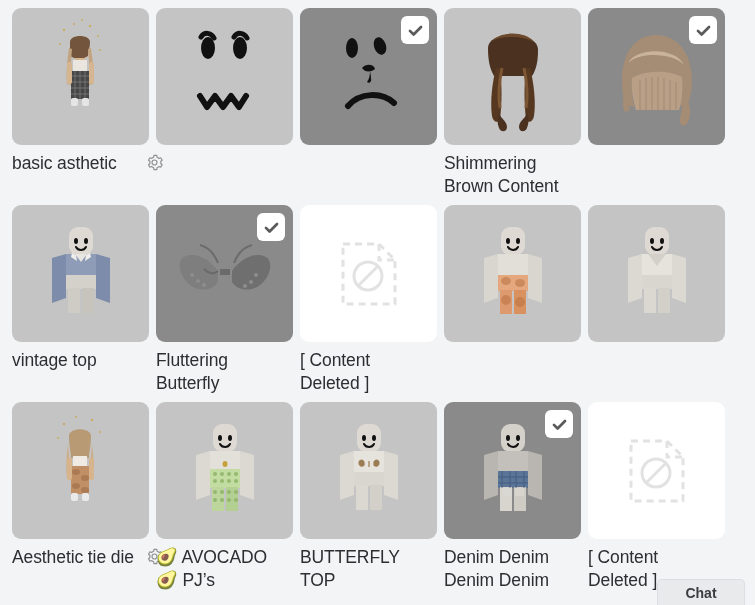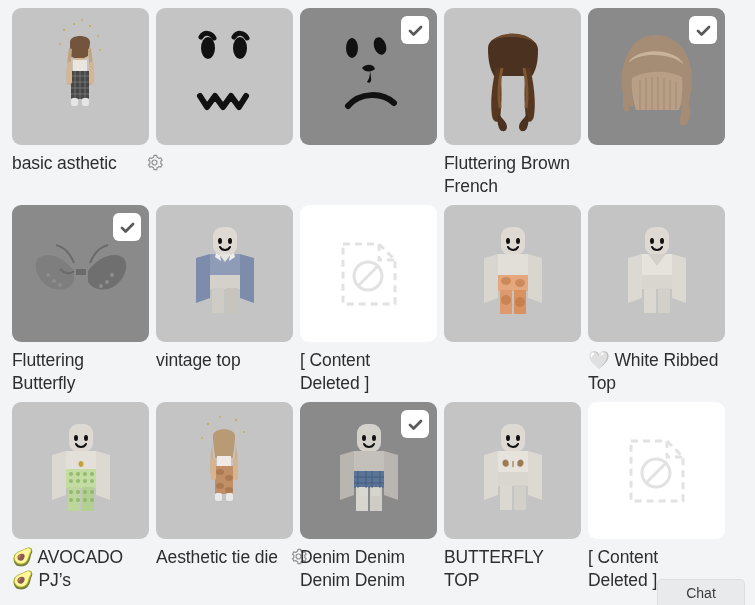--- a/index.html
+++ b/index.html
@@ -61,21 +61,21 @@
   #chat-button {
     position: absolute;
     right: 10px; bottom: 0;
     width: 88px; height: 26px;
     background: #e8eaec;
     border: 1px solid #dcdfe1;
     border-bottom: none;
     border-radius: 5px 5px 0 0;
     color: #3a3d3f;
     font-size: 14px;
-    display: flex; align-items: center; justify-content: center;
+    display: flex; align-items: center; justify-content: center; font-weight: bold;
   }
 </style>
 </head>
 <body>
 
 <div id="grid">
     <div class="cell">
       <div class="thumb">
         <div class="art"><svg viewBox="0 0 137 137">
     <g opacity=".9">
@@ -143,66 +143,40 @@
     <path d="M44 40c0-18 50-18 50 2 0 12-2 20-6 26H50c-4-7-6-15-6-28z" fill="#4a3120"></path>
     <path d="M48 33c8-10 34-10 42 1-10-6-32-7-42-1z" fill="#6d4a2d"></path>
     <path d="M52 60c-4 16-6 34-4 48 1 6 6 8 8 3 2-16 2-34 0-51z" fill="#55381f"></path>
     <path d="M86 60c4 16 6 34 4 48-1 6-6 8-8 3-2-16-2-34 0-51z" fill="#55381f"></path>
     <path d="M58 60c-3 14-4 28-2 40" stroke="#7d5634" stroke-width="3" fill="none"></path>
     <path d="M80 60c3 14 4 28 2 40" stroke="#7d5634" stroke-width="3" fill="none"></path>
     <path d="M55 105c2 6 8 8 8 14 0 5-6 6-8 1-2-5-2-10 0-15z" fill="#4a3120"></path>
     <path d="M83 105c-2 6-8 8-8 14 0 5 6 6 8 1 2-5 2-10 0-15z" fill="#4a3120"></path>
   </svg></div>
       </div>
-      <div class="label">Fluttering Brown French</div>
+      <div class="label">Shimmering Brown Content</div>
     </div>
     <div class="cell">
       <div class="thumb selected">
         <div class="art"><svg viewBox="0 0 137 137">
     <path d="M34 72c0-28 14-45 34-45s36 17 36 45c0 10-2 18-4 24l-10 3c2-10 3-20 2-29-14-6-34-6-48 2-1 9-0 18 2 27l-9-2c-2-7-3-15-3-25z" fill="#a58c75"></path>
     <path d="M40 55c8-16 48-16 56 2-10-12-44-14-56-2z" fill="#c9b49b"></path>
     <path d="M44 70c14-8 36-8 50-1 1 12 0 24-3 33H48c-3-9-5-20-4-32z" fill="#b89f86"></path>
     <g stroke="#9c836c" stroke-width="1.1" opacity=".7">
       <path d="M52 72v30M58 70v32M64 69v33M70 69v33M76 70v32M82 72v30M88 74v27"></path>
     </g>
     <path d="M96 84c6 10 8 22 4 30-3 6-9 4-8-3 2-9 3-19 4-27z" fill="#a58c75"></path>
     <path d="M38 80c-4 10-4 18-1 24l5-2c-3-7-4-14-4-22z" fill="#a58c75"></path>
   </svg></div>
         <div class="check">
           <svg viewBox="0 0 24 24" aria-hidden="true">
             <path d="M5 12.5l4.6 4.6L19 7.5" fill="none" stroke="#5a5a5a" stroke-width="3.4" stroke-linecap="round" stroke-linejoin="round"></path>
           </svg>
         </div>
       </div>
-    </div>
-    <div class="cell">
-      <div class="thumb selected">
-        <div class="art"><svg viewBox="0 0 137 137">
-    <path d="M62 66c-8-12-24-20-34-14-8 5-4 20 6 28 9 7 22 6 28-3z" fill="#7e7e7e"></path>
-    <path d="M76 66c8-12 24-20 34-14 8 5 4 20-6 28-9 7-22 6-28-3z" fill="#6f6f6f"></path>
-    <path d="M62 66c-4 4-10 2-14-2" stroke="#6a6a6a" stroke-width="2" fill="none"></path>
-    <path d="M64 64h10v6H64z" fill="#6a6a6a"></path>
-    <path d="M62 58c-4-10-10-16-18-18" stroke="#6b6b6b" stroke-width="2" fill="none"></path>
-    <path d="M78 58c4-10 10-16 18-18" stroke="#6b6b6b" stroke-width="2" fill="none"></path>
-    <g fill="#8d8d8d">
-      <circle cx="36" cy="70" r="2"></circle>
-              <circle cx="42" cy="76" r="2"></circle>
-              <circle cx="48" cy="80" r="2"></circle>
-      <circle cx="100" cy="70" r="2"></circle>
-              <circle cx="95" cy="77" r="2"></circle>
-              <circle cx="89" cy="81" r="2"></circle>
-    </g>
-  </svg></div>
-        <div class="check">
-          <svg viewBox="0 0 24 24" aria-hidden="true">
-            <path d="M5 12.5l4.6 4.6L19 7.5" fill="none" stroke="#5a5a5a" stroke-width="3.4" stroke-linecap="round" stroke-linejoin="round"></path>
-          </svg>
-        </div>
-      </div>
-      <div class="label">Fluttering Butterfly</div>
     </div>
     <div class="cell">
       <div class="thumb">
         <div class="art"><svg viewBox="0 0 137 137">
     <g>
       <rect x="57" y="22" width="24" height="28" rx="9" fill="#dedad3"></rect>
       <ellipse cx="64" cy="36" rx="2" ry="3" fill="#111"></ellipse>
       <ellipse cx="74" cy="36" rx="2" ry="3" fill="#111"></ellipse>
       <path d="M64 42c2 4 8 4 10 0" stroke="#111" stroke-width="2" fill="none" stroke-linecap="round"></path>
       <path d="M40 53l14-4v44l-14 5z" fill="#7d8cab"></path>
@@ -211,20 +185,46 @@
       <path d="M63 49l6 8 6-8z" fill="#e8e6e1"></path>
       <path d="M60 48l4 2 1 6-6-4z" fill="#f0eeea"></path>
       <path d="M78 48l-4 2-1 6 6-4z" fill="#f0eeea"></path>
       <rect x="54" y="70" width="30" height="14" fill="#d4d1cb"></rect>
       <rect x="56" y="83" width="12" height="25" fill="#cfccc6"></rect>
       <rect x="70" y="83" width="12" height="25" fill="#c7c4be"></rect>
     </g>
   </svg></div>
       </div>
       <div class="label">vintage top</div>
+    </div>
+    <div class="cell">
+      <div class="thumb selected">
+        <div class="art"><svg viewBox="0 0 137 137">
+    <path d="M62 66c-8-12-24-20-34-14-8 5-4 20 6 28 9 7 22 6 28-3z" fill="#7e7e7e"></path>
+    <path d="M76 66c8-12 24-20 34-14 8 5 4 20-6 28-9 7-22 6-28-3z" fill="#6f6f6f"></path>
+    <path d="M62 66c-4 4-10 2-14-2" stroke="#6a6a6a" stroke-width="2" fill="none"></path>
+    <path d="M64 64h10v6H64z" fill="#6a6a6a"></path>
+    <path d="M62 58c-4-10-10-16-18-18" stroke="#6b6b6b" stroke-width="2" fill="none"></path>
+    <path d="M78 58c4-10 10-16 18-18" stroke="#6b6b6b" stroke-width="2" fill="none"></path>
+    <g fill="#8d8d8d">
+      <circle cx="36" cy="70" r="2"></circle>
+              <circle cx="42" cy="76" r="2"></circle>
+              <circle cx="48" cy="80" r="2"></circle>
+      <circle cx="100" cy="70" r="2"></circle>
+              <circle cx="95" cy="77" r="2"></circle>
+              <circle cx="89" cy="81" r="2"></circle>
+    </g>
+  </svg></div>
+        <div class="check">
+          <svg viewBox="0 0 24 24" aria-hidden="true">
+            <path d="M5 12.5l4.6 4.6L19 7.5" fill="none" stroke="#5a5a5a" stroke-width="3.4" stroke-linecap="round" stroke-linejoin="round"></path>
+          </svg>
+        </div>
+      </div>
+      <div class="label">Fluttering Butterfly</div>
     </div>
     <div class="cell">
       <div class="thumb deleted">
         <div class="delicon">
           <svg viewBox="0 0 58 66">
     <path d="M3 3h36l16 16v44H3z" fill="none" stroke="#e2e2e2" stroke-width="3" stroke-dasharray="7 5" stroke-linejoin="round"></path>
     <path d="M39 3v16h16" fill="none" stroke="#e2e2e2" stroke-width="3" stroke-dasharray="7 5"></path>
     <circle cx="28" cy="35" r="14" fill="none" stroke="#e2e2e2" stroke-width="3"></circle>
     <path d="M18 45L38 25" stroke="#e2e2e2" stroke-width="3"></path>
   </svg>
@@ -263,21 +263,54 @@
     <path d="M64 42c2 4 8 4 10 0" stroke="#111" stroke-width="2" fill="none" stroke-linecap="round"></path>
     <path d="M40 53l14-4v44l-14 5z" fill="#dcd9d3"></path>
     <path d="M84 49l14 4v45l-14-5z" fill="#dcd9d3"></path>
     <rect x="54" y="49" width="30" height="22" fill="#e6e3dd"></rect>
     <path d="M60 49l9 12 9-12z" fill="#d3d0ca"></path>
     <rect x="54" y="70" width="30" height="14" fill="#d9d6d0"></rect>
     <rect x="56" y="83" width="12" height="25" fill="#dbd8d2"></rect>
     <rect x="70" y="83" width="12" height="25" fill="#d3d0ca"></rect>
   </svg></div>
       </div>
-      <div class="label">🤍 White Ribbed Top</div>
+    </div>
+    <div class="cell">
+      <div class="thumb">
+        <div class="art"><svg viewBox="0 0 137 137">
+    <ellipse cx="68" cy="42" rx="9" ry="11" fill="#d8b48c"></ellipse>
+    <path d="M57 34c0-9 22-9 22 0 0 10-2 16-2 22l-18 0c0-6-2-12-2-22z" fill="#b89a74"></path>
+    <path d="M56 42c-2 14-2 26-1 34l4 1c-1-12-2-23-3-35z" fill="#cbae88"></path>
+    <path d="M80 42c2 14 2 26 1 34l-4 1c1-12 2-23 3-35z" fill="#cbae88"></path>
+    <rect x="61" y="54" width="14" height="10" fill="#efeae3"></rect>
+    <rect x="59" y="64" width="18" height="28" fill="#c08f66"></rect>
+    <g fill="#9c6a43" opacity=".55">
+      <ellipse cx="64" cy="70" rx="4" ry="3"></ellipse>
+              <ellipse cx="73" cy="76" rx="4" ry="3"></ellipse>
+      <ellipse cx="64" cy="84" rx="4" ry="3"></ellipse>
+              <ellipse cx="73" cy="88" rx="4" ry="3"></ellipse>
+    </g>
+    <rect x="55" y="56" width="5" height="22" rx="2" fill="#d8b48c"></rect>
+    <rect x="77" y="56" width="5" height="22" rx="2" fill="#d8b48c"></rect>
+    <rect x="59" y="91" width="7" height="8" rx="2" fill="#e9e9e9"></rect>
+    <rect x="70" y="91" width="7" height="8" rx="2" fill="#e9e9e9"></rect>
+    <g fill="#c8a84e" opacity=".85">
+      <circle cx="52" cy="22" r="1.2"></circle>
+              <circle cx="64" cy="15" r="1"></circle>
+      <circle cx="80" cy="18" r="1.2"></circle>
+              <circle cx="88" cy="30" r="1"></circle>
+      <circle cx="46" cy="36" r="1"></circle>
+    </g>
+  </svg></div>
+      </div>
+      <div class="label">Aesthetic tie die<span class="gear">
+          <svg viewBox="0 0 24 24" aria-hidden="true">
+            <path d="M12 8.5a3.5 3.5 0 100 7 3.5 3.5 0 000-7zm9 3.5c0-.6-.05-1.2-.15-1.7l2-1.5-2-3.5-2.4 1a8 8 0 00-2.9-1.7L15.2 2h-4l-.35 2.6a8 8 0 00-2.9 1.7l-2.4-1-2 3.5 2 1.5a8.4 8.4 0 000 3.4l-2 1.5 2 3.5 2.4-1a8 8 0 002.9 1.7l.35 2.6h4l.35-2.6a8 8 0 002.9-1.7l2.4 1 2-3.5-2-1.5c.1-.5.15-1.1.15-1.7z" fill="none" stroke="#555" stroke-width="1.7" stroke-linejoin="round"></path>
+          </svg>
+        </span></div>
     </div>
     <div class="cell">
       <div class="thumb">
         <div class="art"><svg viewBox="0 0 137 137">
     <rect x="57" y="22" width="24" height="28" rx="9" fill="#dedad3"></rect>
     <ellipse cx="64" cy="36" rx="2" ry="3" fill="#111"></ellipse>
     <ellipse cx="74" cy="36" rx="2" ry="3" fill="#111"></ellipse>
     <path d="M64 42c2 4 8 4 10 0" stroke="#111" stroke-width="2" fill="none" stroke-linecap="round"></path>
     <path d="M40 53l14-4v44l-14 5z" fill="#dcd9d3"></path>
     <path d="M84 49l14 4v45l-14-5z" fill="#dcd9d3"></path>
@@ -304,50 +337,34 @@
               <circle cx="80" cy="98" r="2"></circle>
     </g>
     <ellipse cx="69" cy="62" rx="2.5" ry="3" fill="#c8a13c"></ellipse>
   </svg></div>
       </div>
       <div class="label">🥑 AVOCADO 🥑 PJ’s</div>
     </div>
     <div class="cell">
       <div class="thumb">
         <div class="art"><svg viewBox="0 0 137 137">
-    <ellipse cx="68" cy="42" rx="9" ry="11" fill="#d8b48c"></ellipse>
-    <path d="M57 34c0-9 22-9 22 0 0 10-2 16-2 22l-18 0c0-6-2-12-2-22z" fill="#b89a74"></path>
-    <path d="M56 42c-2 14-2 26-1 34l4 1c-1-12-2-23-3-35z" fill="#cbae88"></path>
-    <path d="M80 42c2 14 2 26 1 34l-4 1c1-12 2-23 3-35z" fill="#cbae88"></path>
-    <rect x="61" y="54" width="14" height="10" fill="#efeae3"></rect>
-    <rect x="59" y="64" width="18" height="28" fill="#c08f66"></rect>
-    <g fill="#9c6a43" opacity=".55">
-      <ellipse cx="64" cy="70" rx="4" ry="3"></ellipse>
-              <ellipse cx="73" cy="76" rx="4" ry="3"></ellipse>
-      <ellipse cx="64" cy="84" rx="4" ry="3"></ellipse>
-              <ellipse cx="73" cy="88" rx="4" ry="3"></ellipse>
-    </g>
-    <rect x="55" y="56" width="5" height="22" rx="2" fill="#d8b48c"></rect>
-    <rect x="77" y="56" width="5" height="22" rx="2" fill="#d8b48c"></rect>
-    <rect x="59" y="91" width="7" height="8" rx="2" fill="#e9e9e9"></rect>
-    <rect x="70" y="91" width="7" height="8" rx="2" fill="#e9e9e9"></rect>
-    <g fill="#c8a84e" opacity=".85">
-      <circle cx="52" cy="22" r="1.2"></circle>
-              <circle cx="64" cy="15" r="1"></circle>
-      <circle cx="80" cy="18" r="1.2"></circle>
-              <circle cx="88" cy="30" r="1"></circle>
-      <circle cx="46" cy="36" r="1"></circle>
-    </g>
-  </svg></div>
-      </div>
-      <div class="label">Aesthetic tie die<span class="gear">
-          <svg viewBox="0 0 24 24" aria-hidden="true">
-            <path d="M12 8.5a3.5 3.5 0 100 7 3.5 3.5 0 000-7zm9 3.5c0-.6-.05-1.2-.15-1.7l2-1.5-2-3.5-2.4 1a8 8 0 00-2.9-1.7L15.2 2h-4l-.35 2.6a8 8 0 00-2.9 1.7l-2.4-1-2 3.5 2 1.5a8.4 8.4 0 000 3.4l-2 1.5 2 3.5 2.4-1a8 8 0 002.9 1.7l.35 2.6h4l.35-2.6a8 8 0 002.9-1.7l2.4 1 2-3.5-2-1.5c.1-.5.15-1.1.15-1.7z" fill="none" stroke="#555" stroke-width="1.7" stroke-linejoin="round"></path>
-          </svg>
-        </span></div>
+    <rect x="57" y="22" width="24" height="28" rx="9" fill="#dedad3"></rect>
+    <ellipse cx="64" cy="36" rx="2" ry="3" fill="#111"></ellipse>
+    <ellipse cx="74" cy="36" rx="2" ry="3" fill="#111"></ellipse>
+    <path d="M64 42c2 4 8 4 10 0" stroke="#111" stroke-width="2" fill="none" stroke-linecap="round"></path>
+    <path d="M40 53l14-4v44l-14 5z" fill="#dcd9d3"></path>
+    <path d="M84 49l14 4v45l-14-5z" fill="#dcd9d3"></path>
+    <rect x="54" y="49" width="30" height="22" fill="#e6e3dd"></rect>
+    <path d="M64 60c-2-3-5-2-5 1s3 4 5 2zM74 60c2-3 5-2 5 1s-3 4-5 2zM69 59v6" fill="#9b7b52" stroke="#9b7b52" stroke-width="1.2"></path>
+    <rect x="54" y="70" width="30" height="14" fill="#d9d6d0"></rect>
+    <rect x="56" y="83" width="12" height="25" fill="#dbd8d2"></rect>
+    <rect x="70" y="83" width="12" height="25" fill="#d3d0ca"></rect>
+  </svg></div>
+      </div>
+      <div class="label">BUTTERFLY TOP</div>
     </div>
     <div class="cell">
       <div class="thumb selected">
         <div class="art"><svg viewBox="0 0 137 137">
     <rect x="57" y="22" width="24" height="28" rx="9" fill="#d4d1cb"></rect>
     <ellipse cx="64" cy="36" rx="2" ry="3" fill="#111"></ellipse>
     <ellipse cx="74" cy="36" rx="2" ry="3" fill="#111"></ellipse>
     <path d="M64 42c2 4 8 4 10 0" stroke="#111" stroke-width="2" fill="none" stroke-linecap="round"></path>
     <path d="M40 53l14-4v44l-14 5z" fill="#b9b6b1"></path>
     <path d="M84 49l14 4v45l-14-5z" fill="#b9b6b1"></path>
@@ -364,38 +381,20 @@
   </svg></div>
         <div class="check">
           <svg viewBox="0 0 24 24" aria-hidden="true">
             <path d="M5 12.5l4.6 4.6L19 7.5" fill="none" stroke="#5a5a5a" stroke-width="3.4" stroke-linecap="round" stroke-linejoin="round"></path>
           </svg>
         </div>
       </div>
       <div class="label">Denim Denim Denim Denim</div>
     </div>
     <div class="cell">
-      <div class="thumb">
-        <div class="art"><svg viewBox="0 0 137 137">
-    <rect x="57" y="22" width="24" height="28" rx="9" fill="#dedad3"></rect>
-    <ellipse cx="64" cy="36" rx="2" ry="3" fill="#111"></ellipse>
-    <ellipse cx="74" cy="36" rx="2" ry="3" fill="#111"></ellipse>
-    <path d="M64 42c2 4 8 4 10 0" stroke="#111" stroke-width="2" fill="none" stroke-linecap="round"></path>
-    <path d="M40 53l14-4v44l-14 5z" fill="#dcd9d3"></path>
-    <path d="M84 49l14 4v45l-14-5z" fill="#dcd9d3"></path>
-    <rect x="54" y="49" width="30" height="22" fill="#e6e3dd"></rect>
-    <path d="M64 60c-2-3-5-2-5 1s3 4 5 2zM74 60c2-3 5-2 5 1s-3 4-5 2zM69 59v6" fill="#9b7b52" stroke="#9b7b52" stroke-width="1.2"></path>
-    <rect x="54" y="70" width="30" height="14" fill="#d9d6d0"></rect>
-    <rect x="56" y="83" width="12" height="25" fill="#dbd8d2"></rect>
-    <rect x="70" y="83" width="12" height="25" fill="#d3d0ca"></rect>
-  </svg></div>
-      </div>
-      <div class="label">BUTTERFLY TOP</div>
-    </div>
-    <div class="cell">
       <div class="thumb deleted">
         <div class="delicon">
           <svg viewBox="0 0 58 66">
     <path d="M3 3h36l16 16v44H3z" fill="none" stroke="#e2e2e2" stroke-width="3" stroke-dasharray="7 5" stroke-linejoin="round"></path>
     <path d="M39 3v16h16" fill="none" stroke="#e2e2e2" stroke-width="3" stroke-dasharray="7 5"></path>
     <circle cx="28" cy="35" r="14" fill="none" stroke="#e2e2e2" stroke-width="3"></circle>
     <path d="M18 45L38 25" stroke="#e2e2e2" stroke-width="3"></path>
   </svg>
         </div>
       </div>

